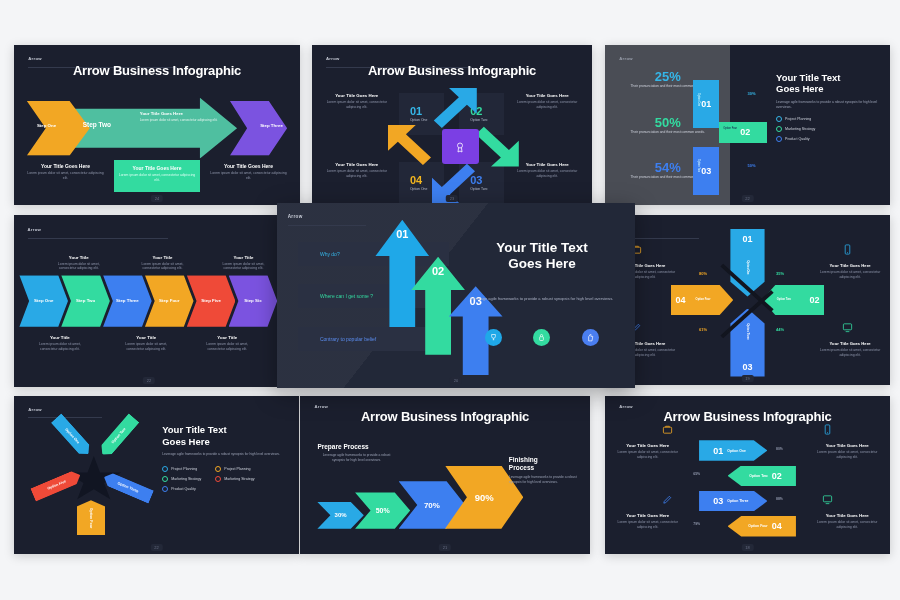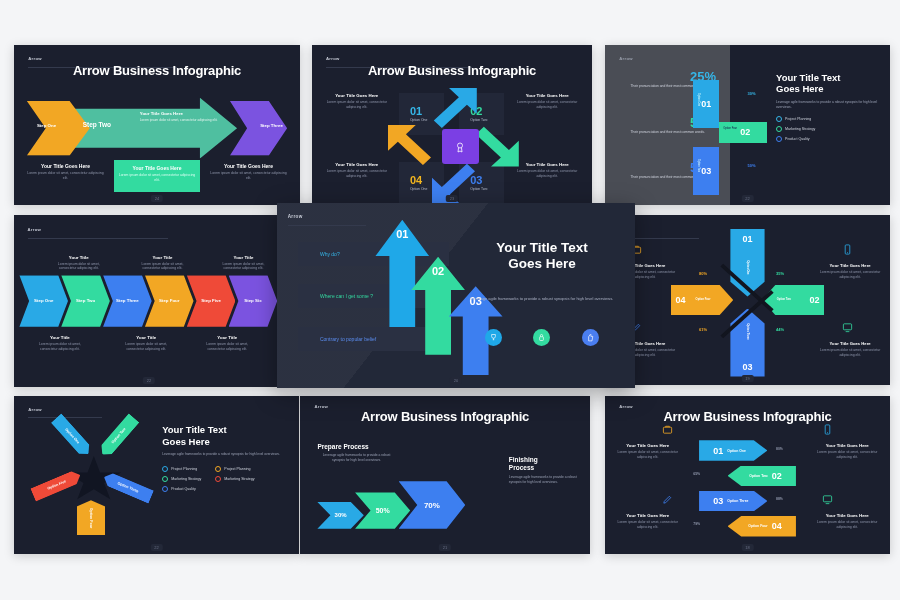--- a/index.html
+++ b/index.html
@@ -77,21 +77,21 @@
   .diag { position:absolute; }
   .center-badge {
     position:absolute; background:#7b3fe4; display:flex;
     align-items:center; justify-content:center; border-radius:3px;
   }
 
   
   #s3 { left:605px; top:45px; width:285px; height:160px; }
   #s3 .leftpanel { position:absolute; left:0; top:0; width:44%; height:100%;
                    background:#4a4d55; }
-  #s3 .pct { font-size:13px; font-weight:700;text-align:right; }
+  #s3 .pct { font-size:13px; font-weight:700; }
   #s3 .pctsub { font-size:3.3px; color:#cfd3dd; line-height:1.5; text-align:center;}
   .vbar { position:absolute; display:flex; align-items:center; justify-content:center;
           color:#fff; font-weight:700; }
   .chk { display:flex; align-items:center; gap:3px; margin-top:4px; }
   .chk .ic { width:6px; height:6px; border-radius:50%; border:1px solid; }
   .chk .tx { font-size:3.6px; color:#cfd3dd; }
 
   
   #s4 { left:14px; top:215px; width:270px; height:172px; }
   .step {
@@ -549,20 +549,23 @@
 
     <div class="pchev" style="left:6%;width:16%;height:17%;background:#29a9e6;">
       <span style="font-size:6px;">30%</span>
     </div>
     <div class="pchev" style="left:19%;width:19%;height:23%;background:#33dba0;">
       <span style="font-size:7px;">50%</span>
     </div>
     <div class="pchev" style="left:34%;width:23%;height:30%;background:#3d7ff0;">
       <span style="font-size:8px;">70%</span>
     </div>
+    <div class="pchev" style="left:50%;width:27%;height:40%;background:#f2a724;">
+      <span style="font-size:9.5px;">90%</span>
+    </div>
 
     <div style="position:absolute;right:4%;top:38%;width:24%;">
       <div style="font-size:6.5px;font-weight:700;color:#fff;line-height:1.25;">Finishing</div>
       <div style="font-size:6.5px;font-weight:700;color:#fff;line-height:1.25;">Process</div>
       <div style="font-size:3.3px;color:#9aa1b4;line-height:1.5;margin-top:3px;">Leverage agile frameworks to provide a robust synopsis for high level overviews.</div>
     </div>
     <div class="slide-num">21</div>
   </div>
 
   <div class="slide" id="s9">

